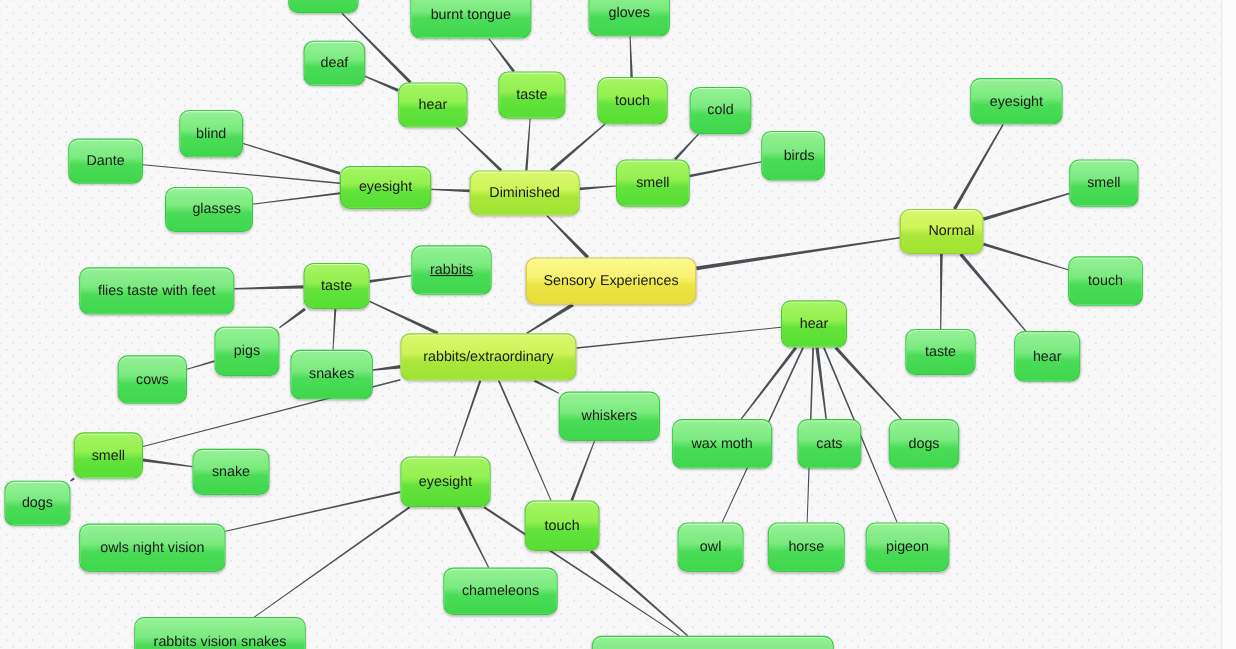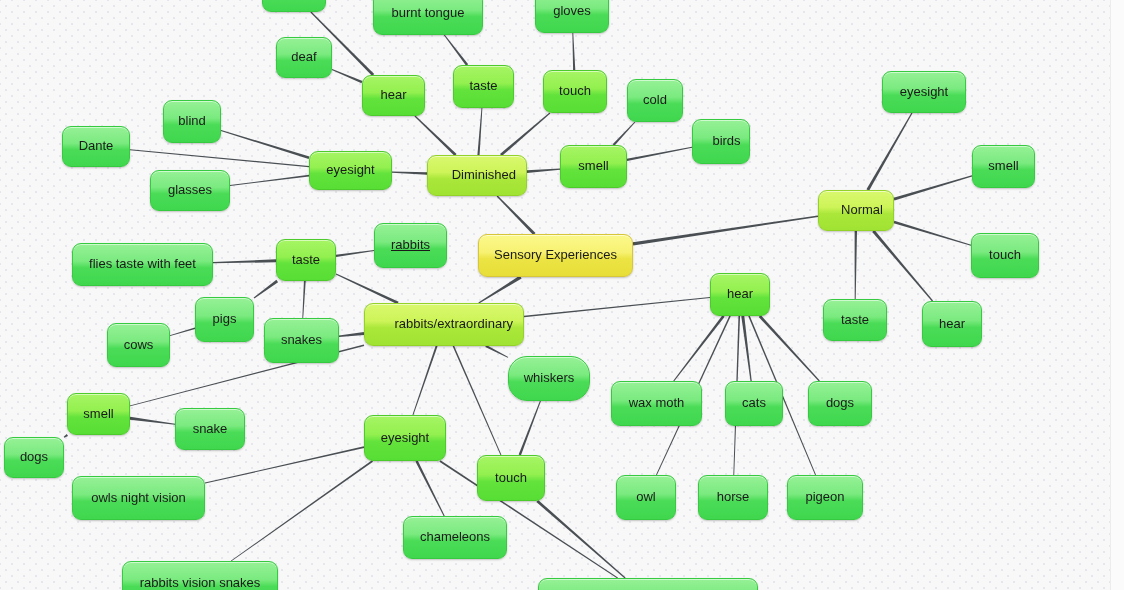--- a/index.html
+++ b/index.html
@@ -55,21 +55,20 @@
     background: linear-gradient(to bottom, #96f196 0%, #7aea7f 42%, #4bdc57 58%, #3fd74e 100%);
     border: 1px solid #35ca40;
   }
   .node.bright {
     background: linear-gradient(to bottom, #a6f564 0%, #93f04f 42%, #63e33c 58%, #57de34 100%);
     border: 1px solid #4ecb2c;
   }
   .node.category {
     background: linear-gradient(to bottom, #d9f86e 0%, #cdf458 42%, #aae73a 58%, #a0e332 100%);
     border: 1px solid #93d228;
-    justify-content: flex-end;
   }
   .node.root {
     background: linear-gradient(to bottom, #fbf88c 0%, #f7f272 42%, #ece444 58%, #e7de38 100%);
     border: 1px solid #d7c53a;
   }
 </style>
 </head>
 <body>
 
 <div id="app">
@@ -151,21 +150,21 @@
       </div>
       <div class="node bright" style="left: 560px; top: 145px; width: 67px; height: 43px;">
         <span>smell</span>
       </div>
       <div class="node leaf" style="left: 62px; top: 126px; width: 68px; height: 41px;">
         <span>Dante</span>
       </div>
       <div class="node leaf" style="left: 163px; top: 100px; width: 58px; height: 43px;">
         <span>blind</span>
       </div>
-      <div class="node leaf" style="left: 150px; top: 170px; width: 80px; height: 41px;">
+      <div class="node leaf" style="left: 150px; top: 170px; width: 80px; height: 41px; justify-content: flex-end;">
         <span>glasses</span>
       </div>
       <div class="node leaf" style="left: 276px; top: 37px; width: 56px; height: 41px;">
         <span>deaf</span>
       </div>
       <div class="node leaf" style="left: 262px; top: -22px; width: 64px; height: 34px;">
         <span></span>
       </div>
       <div class="node leaf" style="left: 373px; top: -8px; width: 110px; height: 43px;">
         <span>burnt tongue</span>
@@ -232,21 +231,21 @@
       </div>
       <div class="node leaf" style="left: 72px; top: 476px; width: 133px; height: 44px;">
         <span>owls night vision</span>
       </div>
       <div class="node leaf" style="left: 122px; top: 561px; width: 156px; height: 44px;">
         <span>rabbits vision snakes</span>
       </div>
       <div class="node leaf" style="left: 403px; top: 516px; width: 104px; height: 43px;">
         <span>chameleons</span>
       </div>
-      <div class="node leaf" style="left: 508px; top: 356px; width: 82px; height: 45px; border-radius: 19px;">
+      <div class="node leaf" style="left: 508px; top: 356px; width: 92px; height: 45px;">
         <span>whiskers</span>
       </div>
       <div class="node leaf" style="left: 538px; top: 578px; width: 220px; height: 40px;">
         <span></span>
       </div>
       <div class="node leaf" style="left: 611px; top: 381px; width: 91px; height: 45px;">
         <span>wax moth</span>
       </div>
       <div class="node leaf" style="left: 725px; top: 381px; width: 58px; height: 45px;">
         <span>cats</span>

